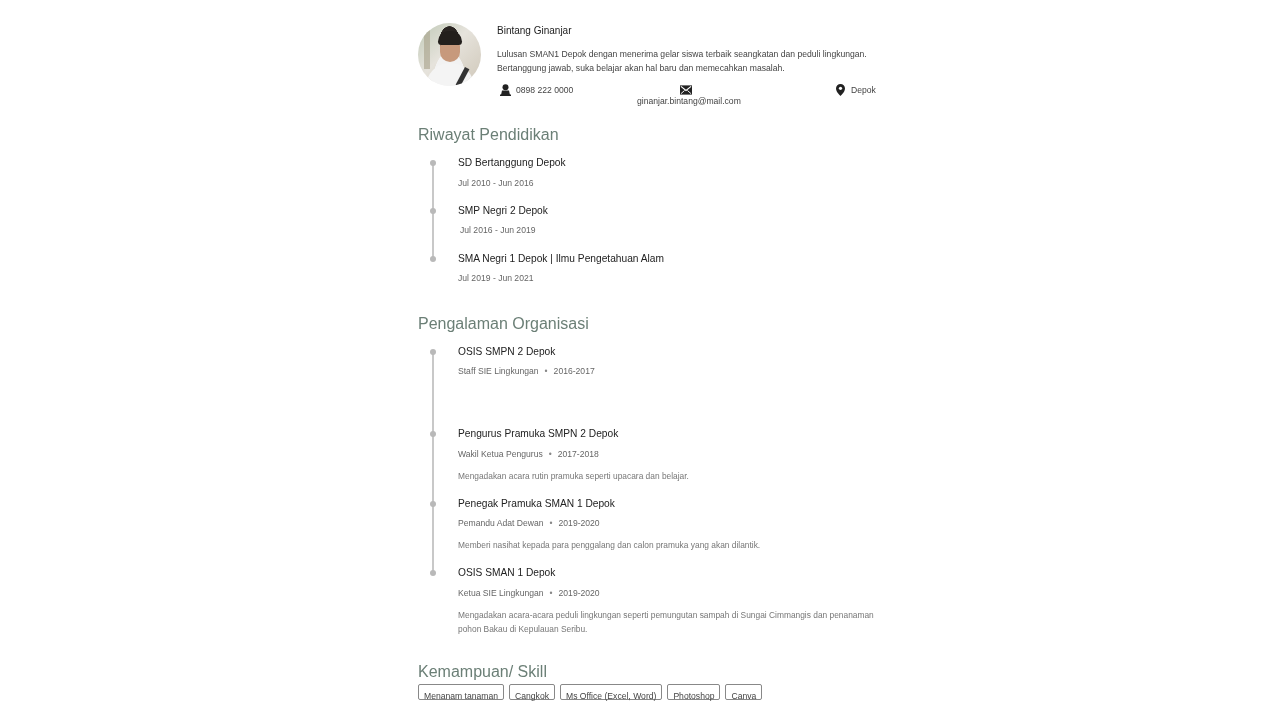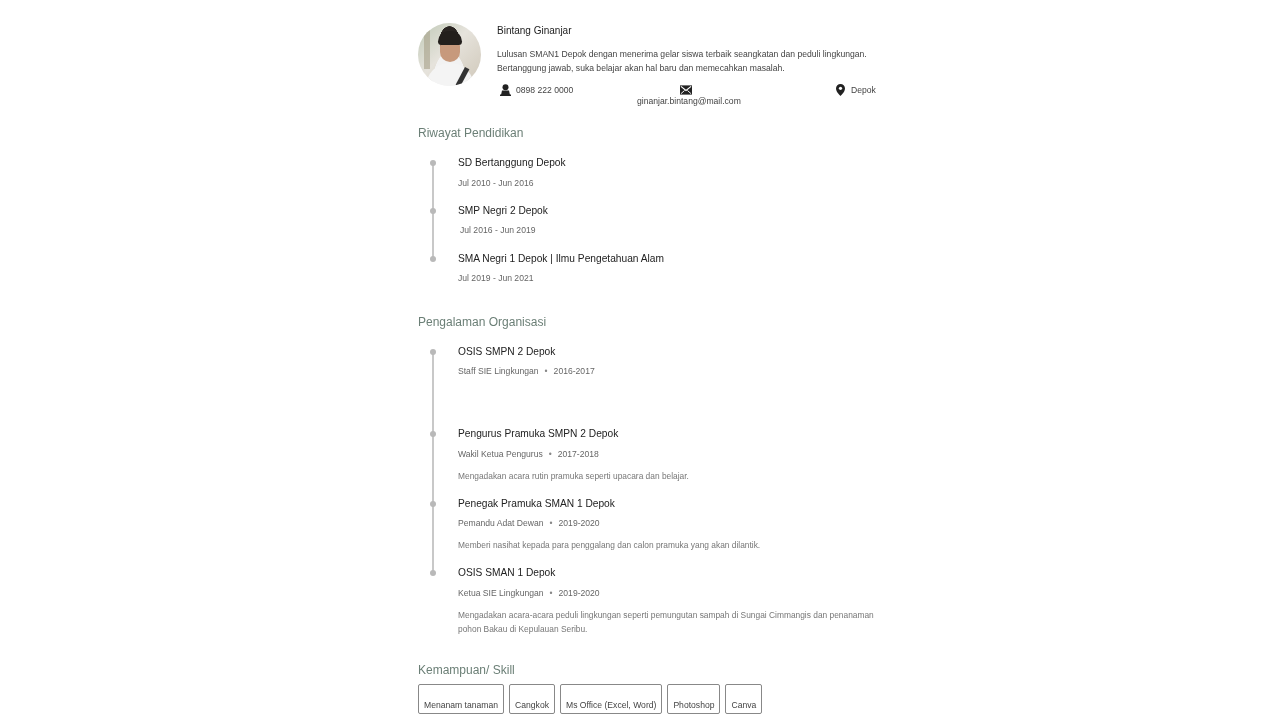--- a/index.html
+++ b/index.html
@@ -28,34 +28,34 @@
 
     .name { position: absolute; left: 79px; top: 3px; font-size: 10px; font-weight: 500; color: #222; }
     .bio { position: absolute; left: 79px; top: 26px; width: 375px; font-size: 8.6px; line-height: 13.5px; color: #444; }
     .contact { position: absolute; top: 62px; display: flex; align-items: center; font-size: 8.6px; color: #444; }
     .contact .ic { width: 12px; height: 12px; margin-right: 5px; display: inline-flex; align-items: center; justify-content: center; }
     .contact.phone { left: 81px; }
     .contact.email { left: 219px; flex-direction: column; }
     .contact.loc { left: 416px; }
 
     
-    .section-title { position: absolute; left: 418px; font-size: 12px; color: #6b7f76; font-weight: 500; }
+    .section-title { position: absolute; left: 418px; font-size: 16px; color: #6b7f76; font-weight: 500; }
 
     .timeline { position: absolute; left: 432px; width: 2px; background: #c8c8c8; }
     .dot { position: absolute; left: 430px; width: 6px; height: 6px; border-radius: 50%; background: #b9b9b9; }
 
     .item-title { position: absolute; left: 458px; font-size: 10.2px; font-weight: 500; color: #222; white-space: nowrap; }
     .item-sub { position: absolute; left: 458px; font-size: 8.6px; color: #666; white-space: nowrap; }
     .item-desc { position: absolute; left: 458px; width: 420px; font-size: 8.4px; line-height: 13.5px; color: #777; }
     .sep { margin: 0 6px; color: #888; }
 
     
     .skills { position: absolute; left: 418px; top: 684px; display: flex; gap: 5px; }
     .chip {
-      border: 1px solid #888; border-radius: 2px; padding: 14px 5px; font-size: 8.6px; color: #444;
+      border: 1px solid #888; border-radius: 2px; padding: 5px 5px; font-size: 8.6px; color: #444;
       height: 16px; line-height: 12px; background: #fff; white-space: nowrap;
     }
 
     
     .logo { position: absolute; left: 984px; top: 25px; width: 260px; height: 95px; }
     .logo-main { position: absolute; left: 0; top: -6px; font-size: 70px; font-weight: bold; color: #a81f2e; letter-spacing: -1px; line-height: 78px; font-family: "DejaVu Sans", sans-serif; }
     .logo-main .q-space { display: inline-block; width: 66px; }
     .logo-q { position: absolute; left: 0; top: 3px; width: 68px; height: 68px; border: 13px solid #a81f2e; border-radius: 50%; }
     .logo-stairs { position: absolute; left: 32px; top: 56px; width: 30px; height: 30px; }
     .logo-stairs span { position: absolute; height: 4px; background: #a81f2e; transform: rotate(20deg); }

